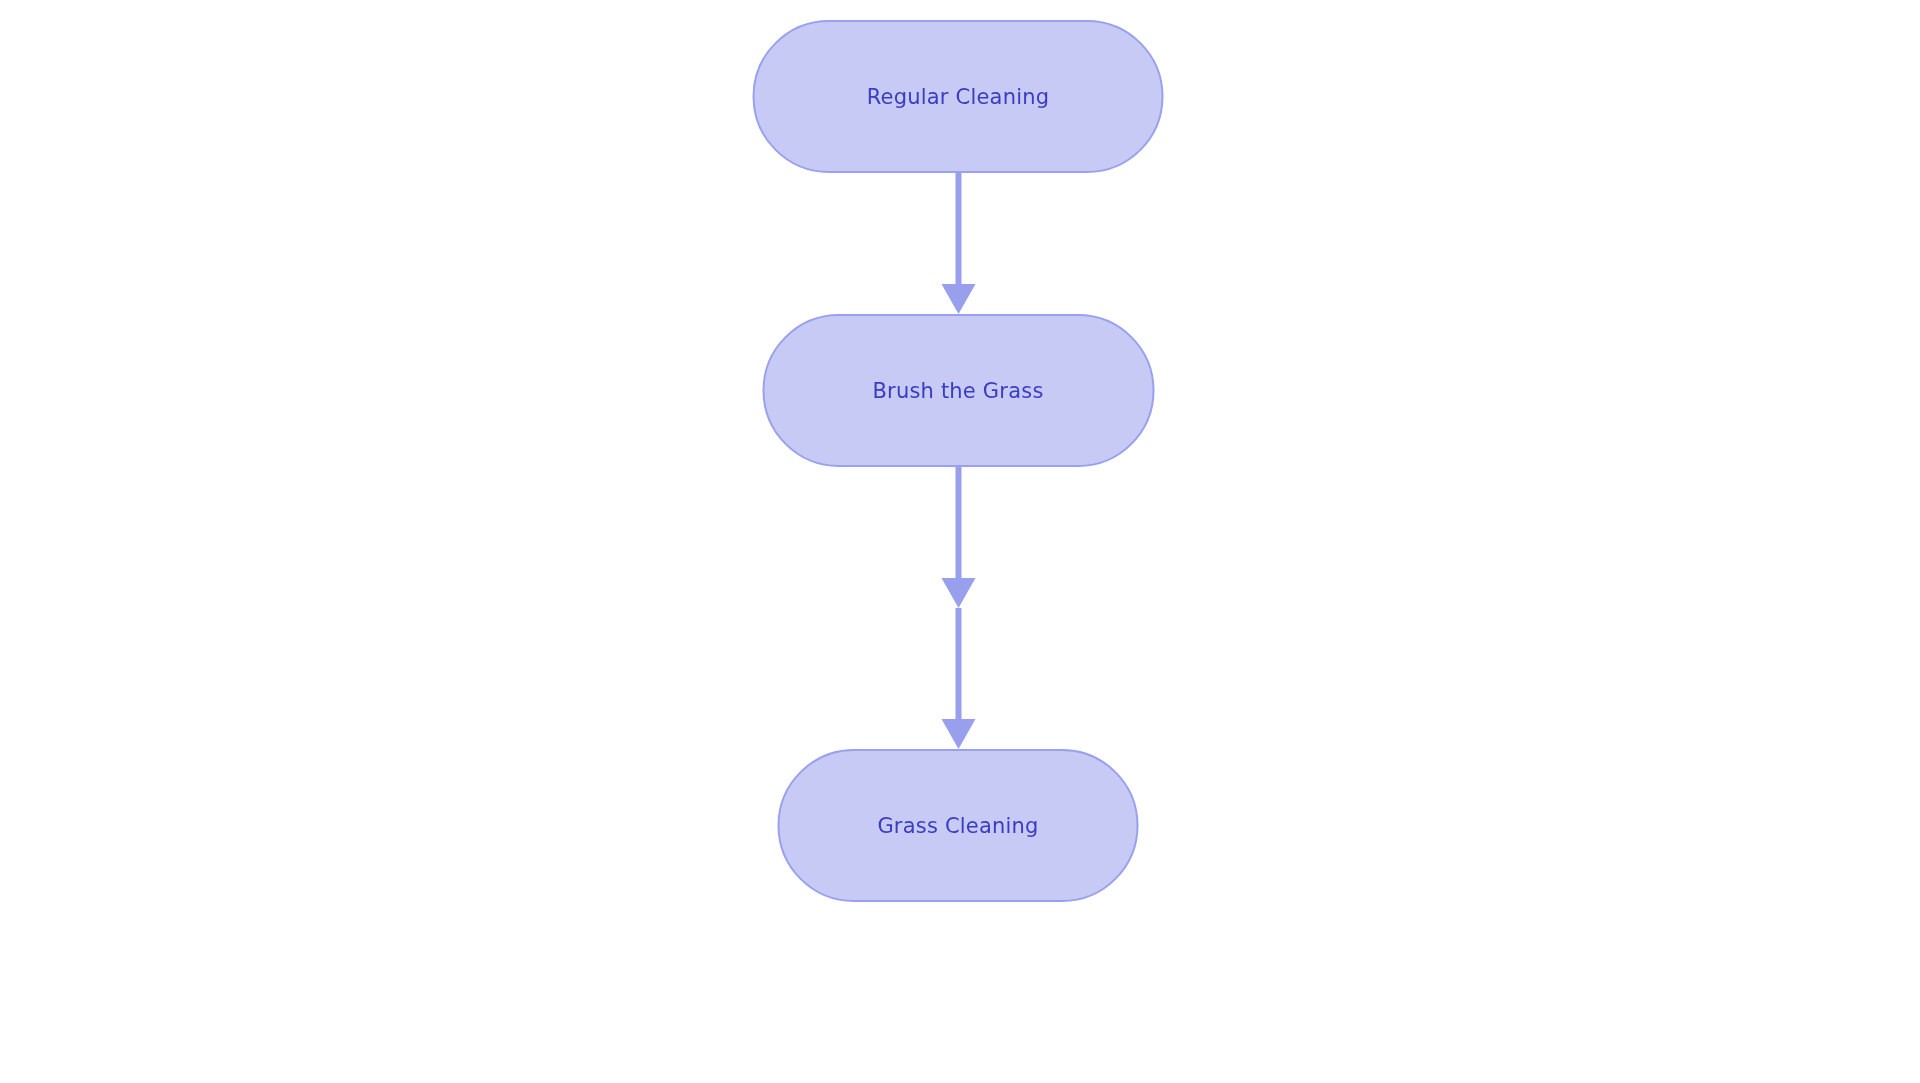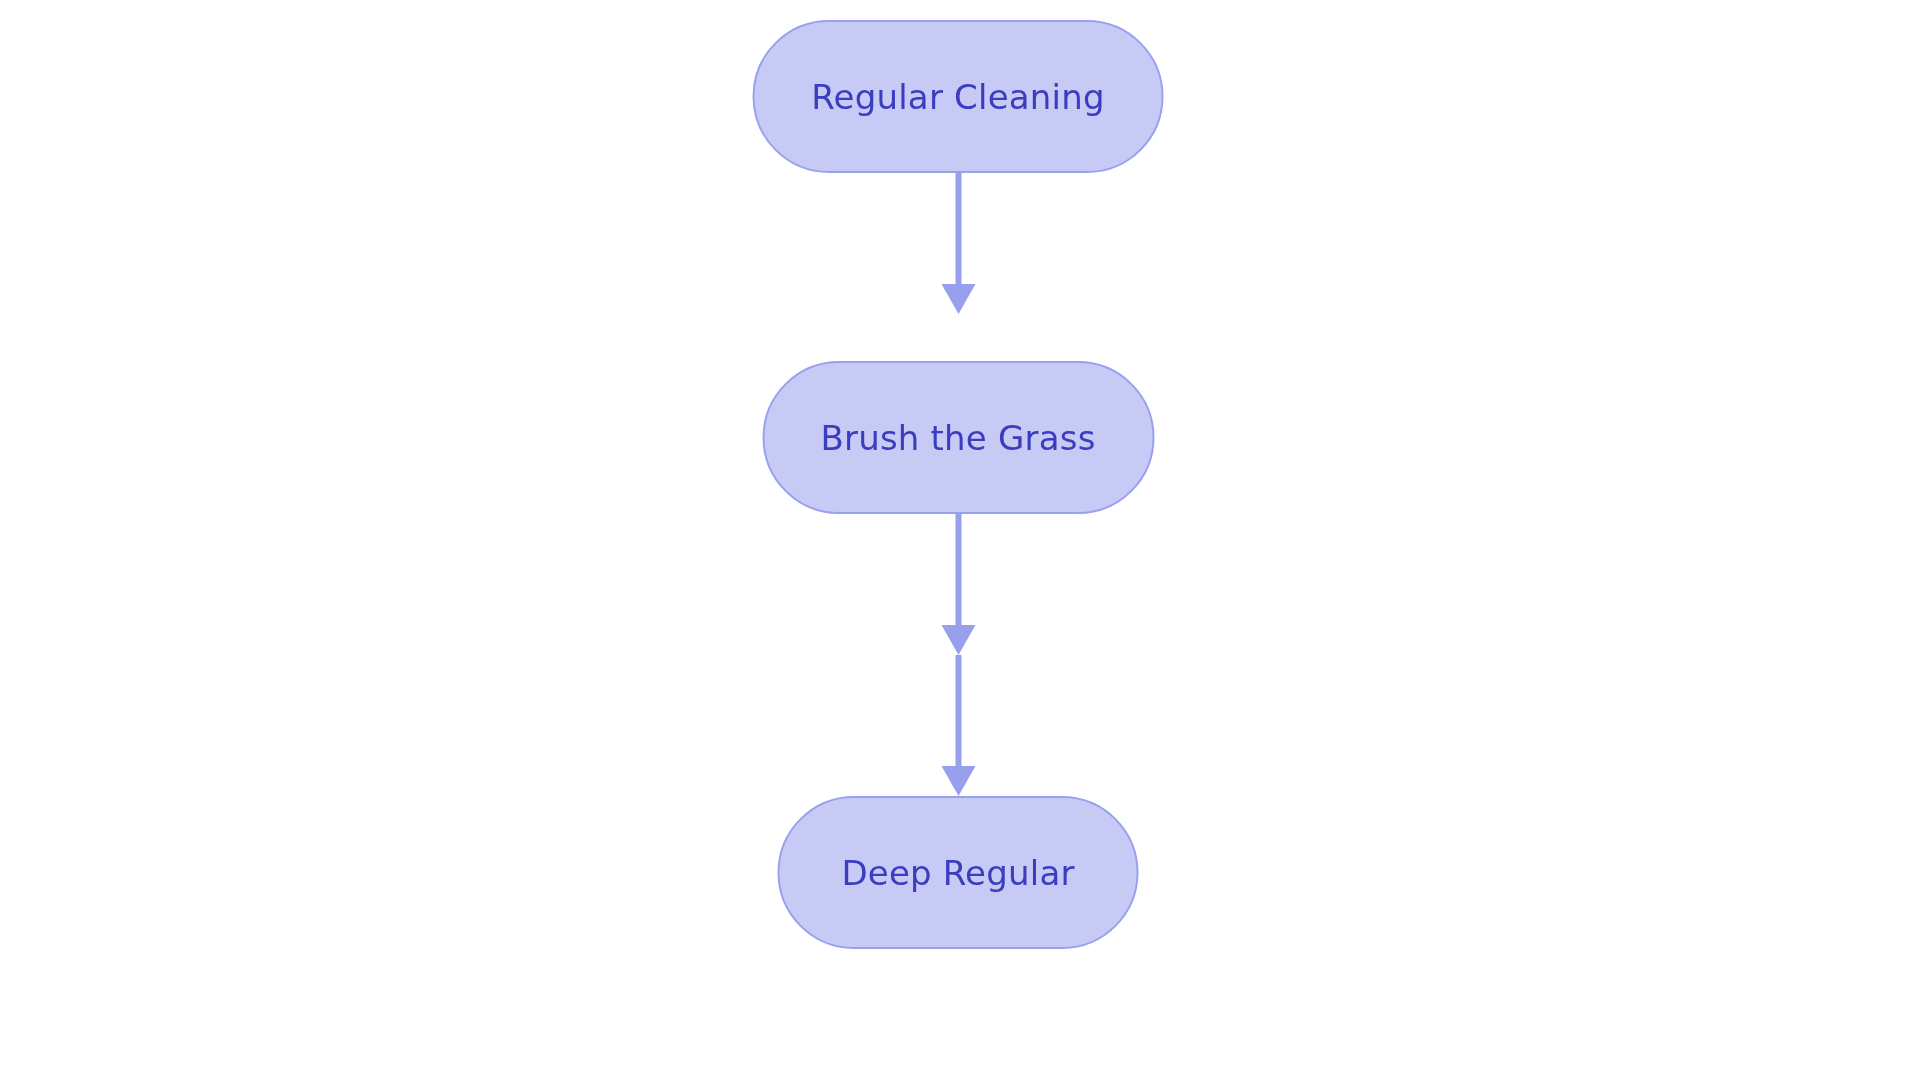--- a/index.html
+++ b/index.html
@@ -31,29 +31,29 @@
 
   .node {
     height: 153px;
     border-radius: 80px;
     background: var(--node-fill, #c7caf5);
     border: 2px solid var(--node-border, #99a1ee);
     color: var(--node-text, #3b3dc1);
     display: flex;
     align-items: center;
     justify-content: center;
-    font-size: 34px;
+    font-size: 21px;
     letter-spacing: 0.2px;
     white-space: nowrap;
     flex: 0 0 auto;
   }
 
   
   .node-0 { width: 411px; }
-  .node-1 { width: 392px; margin-top: 47px; }
+  .node-1 { width: 392px; }
   .node-2 { width: 455px; }
   .node-3 { width: 361px; }
 
   .arrow {
     position: relative;
     width: 36px;
     height: 141px;
     flex: 0 0 auto;
   }
 
@@ -103,17 +103,17 @@
       <div class="head"></div>
     </div>
 
 
     <div class="arrow">
       <div class="shaft"></div>
       <div class="head"></div>
     </div>
 
     <div class="node node-3">
-      <span>Deep Regular</span>
+      <span>Grass Cleaning</span>
     </div>
 
   </div>
 </div>
 
 </body></html>

